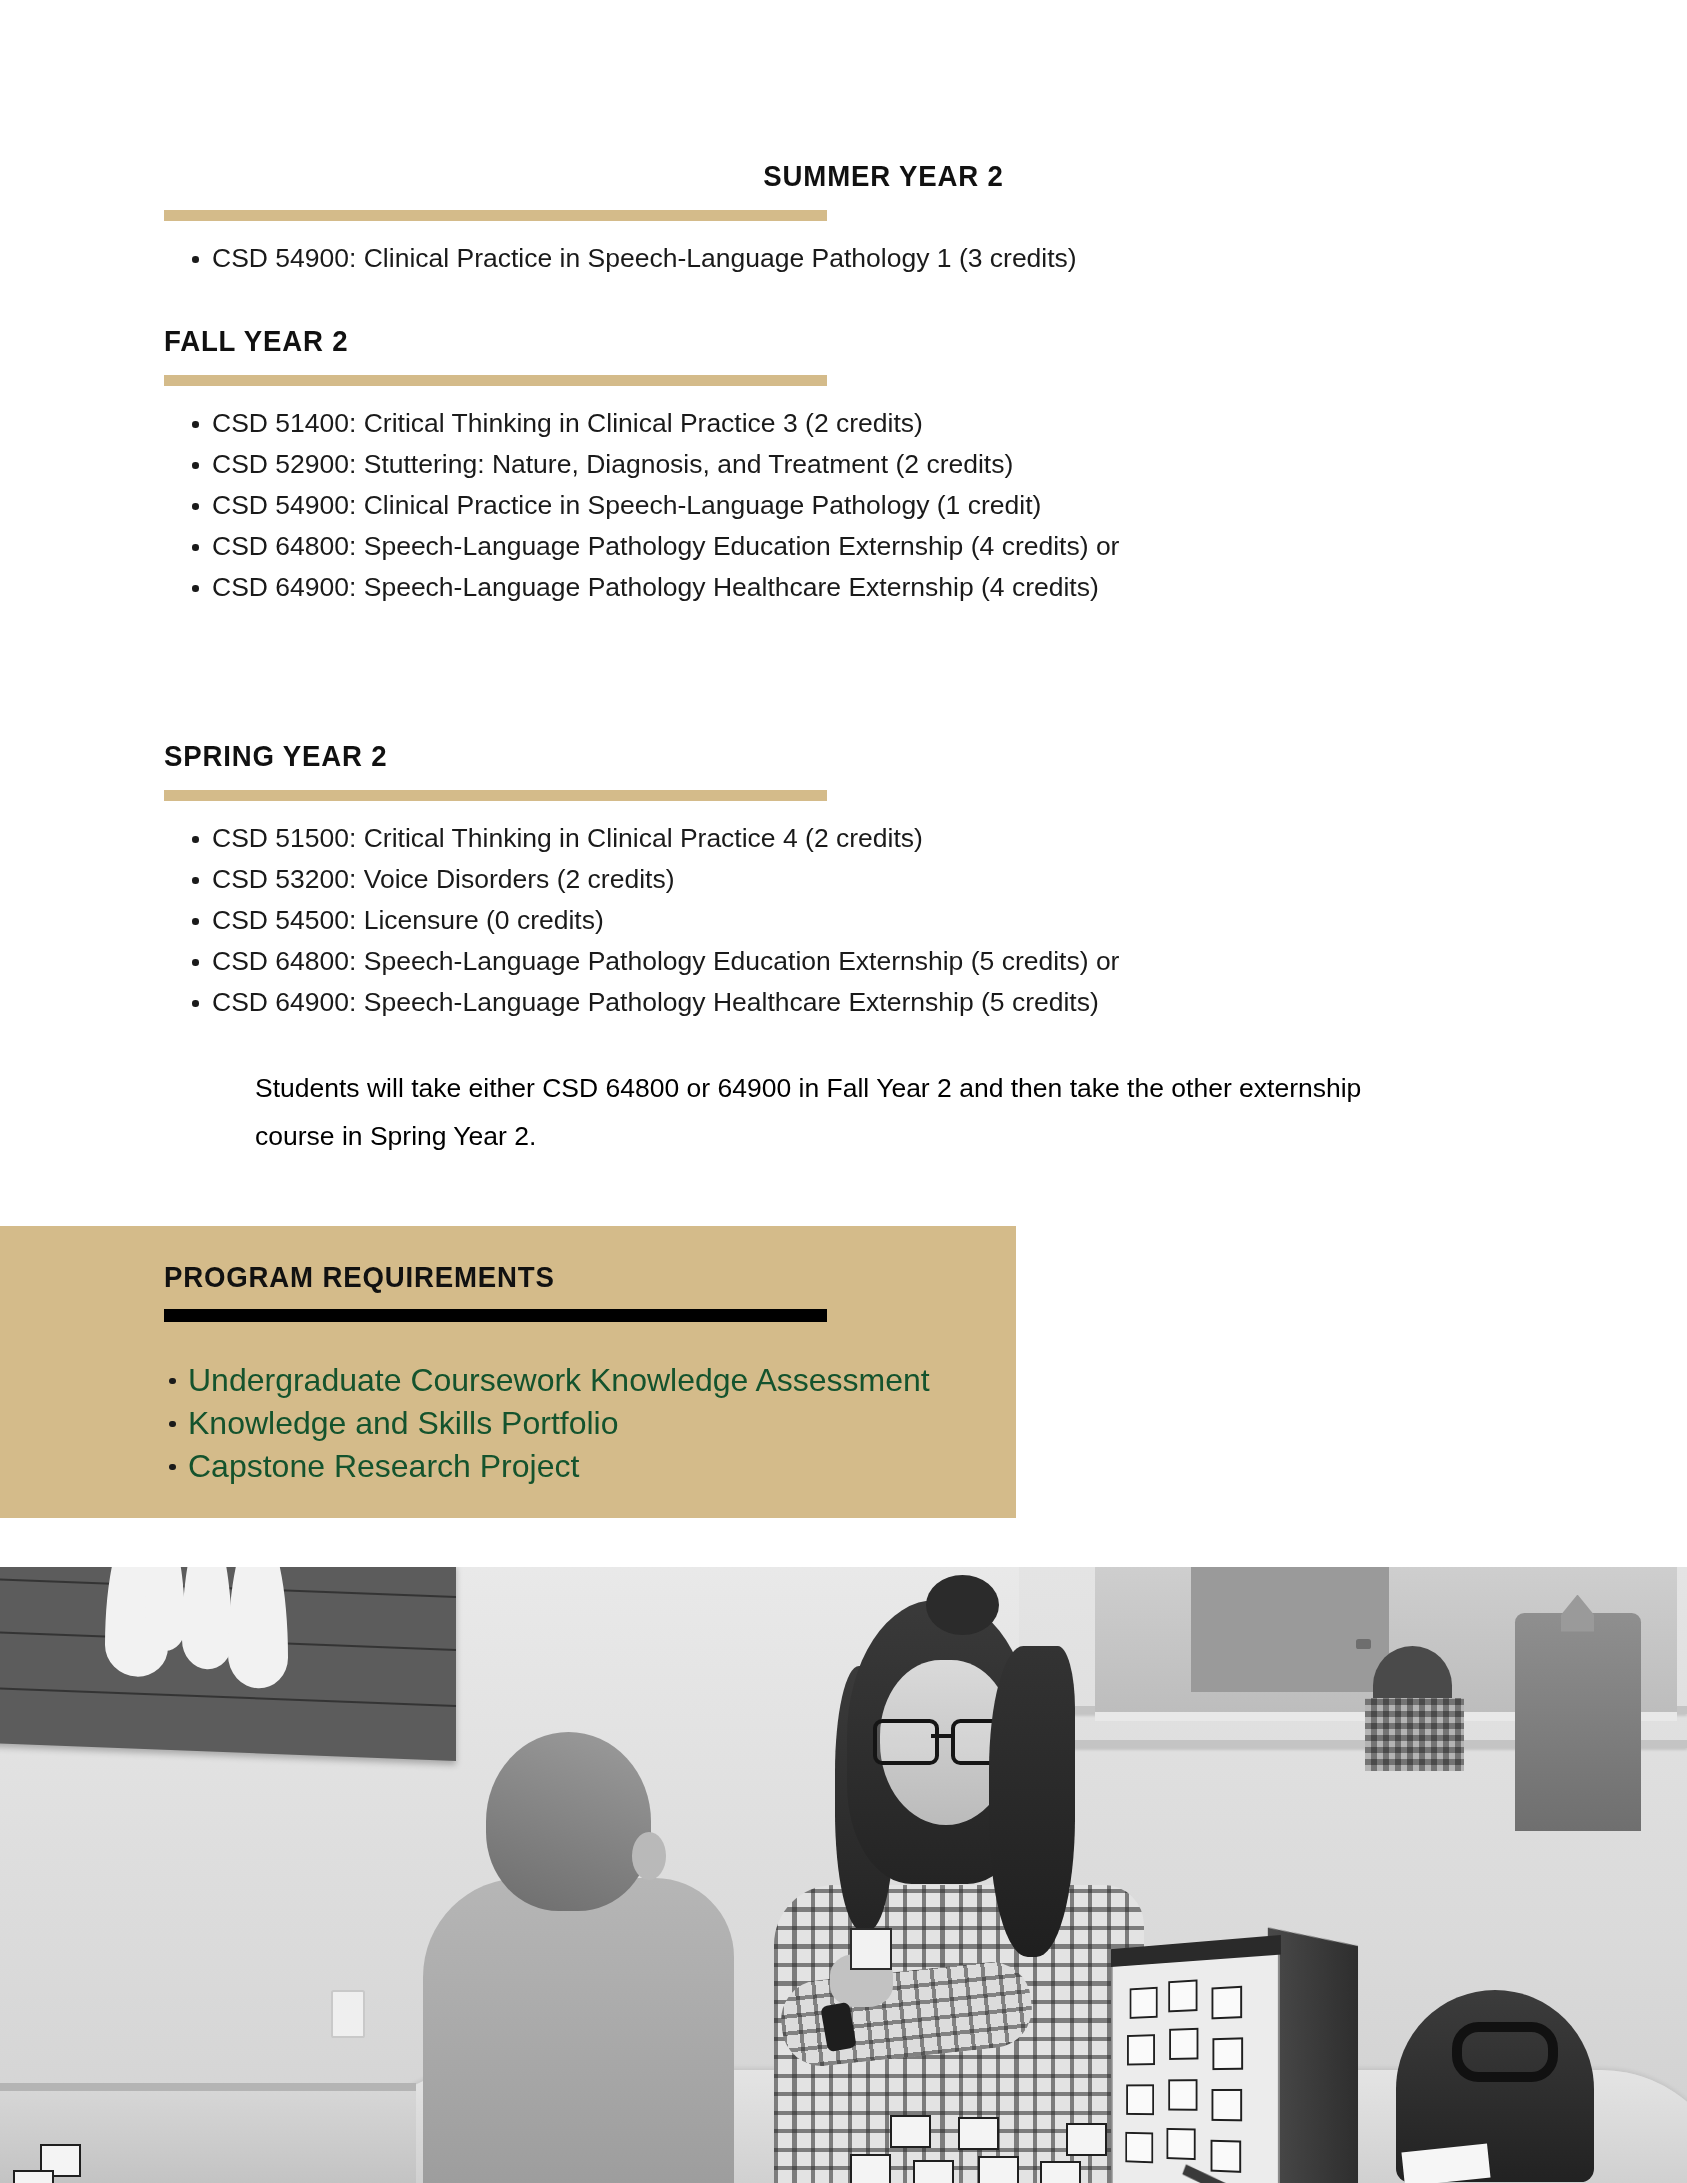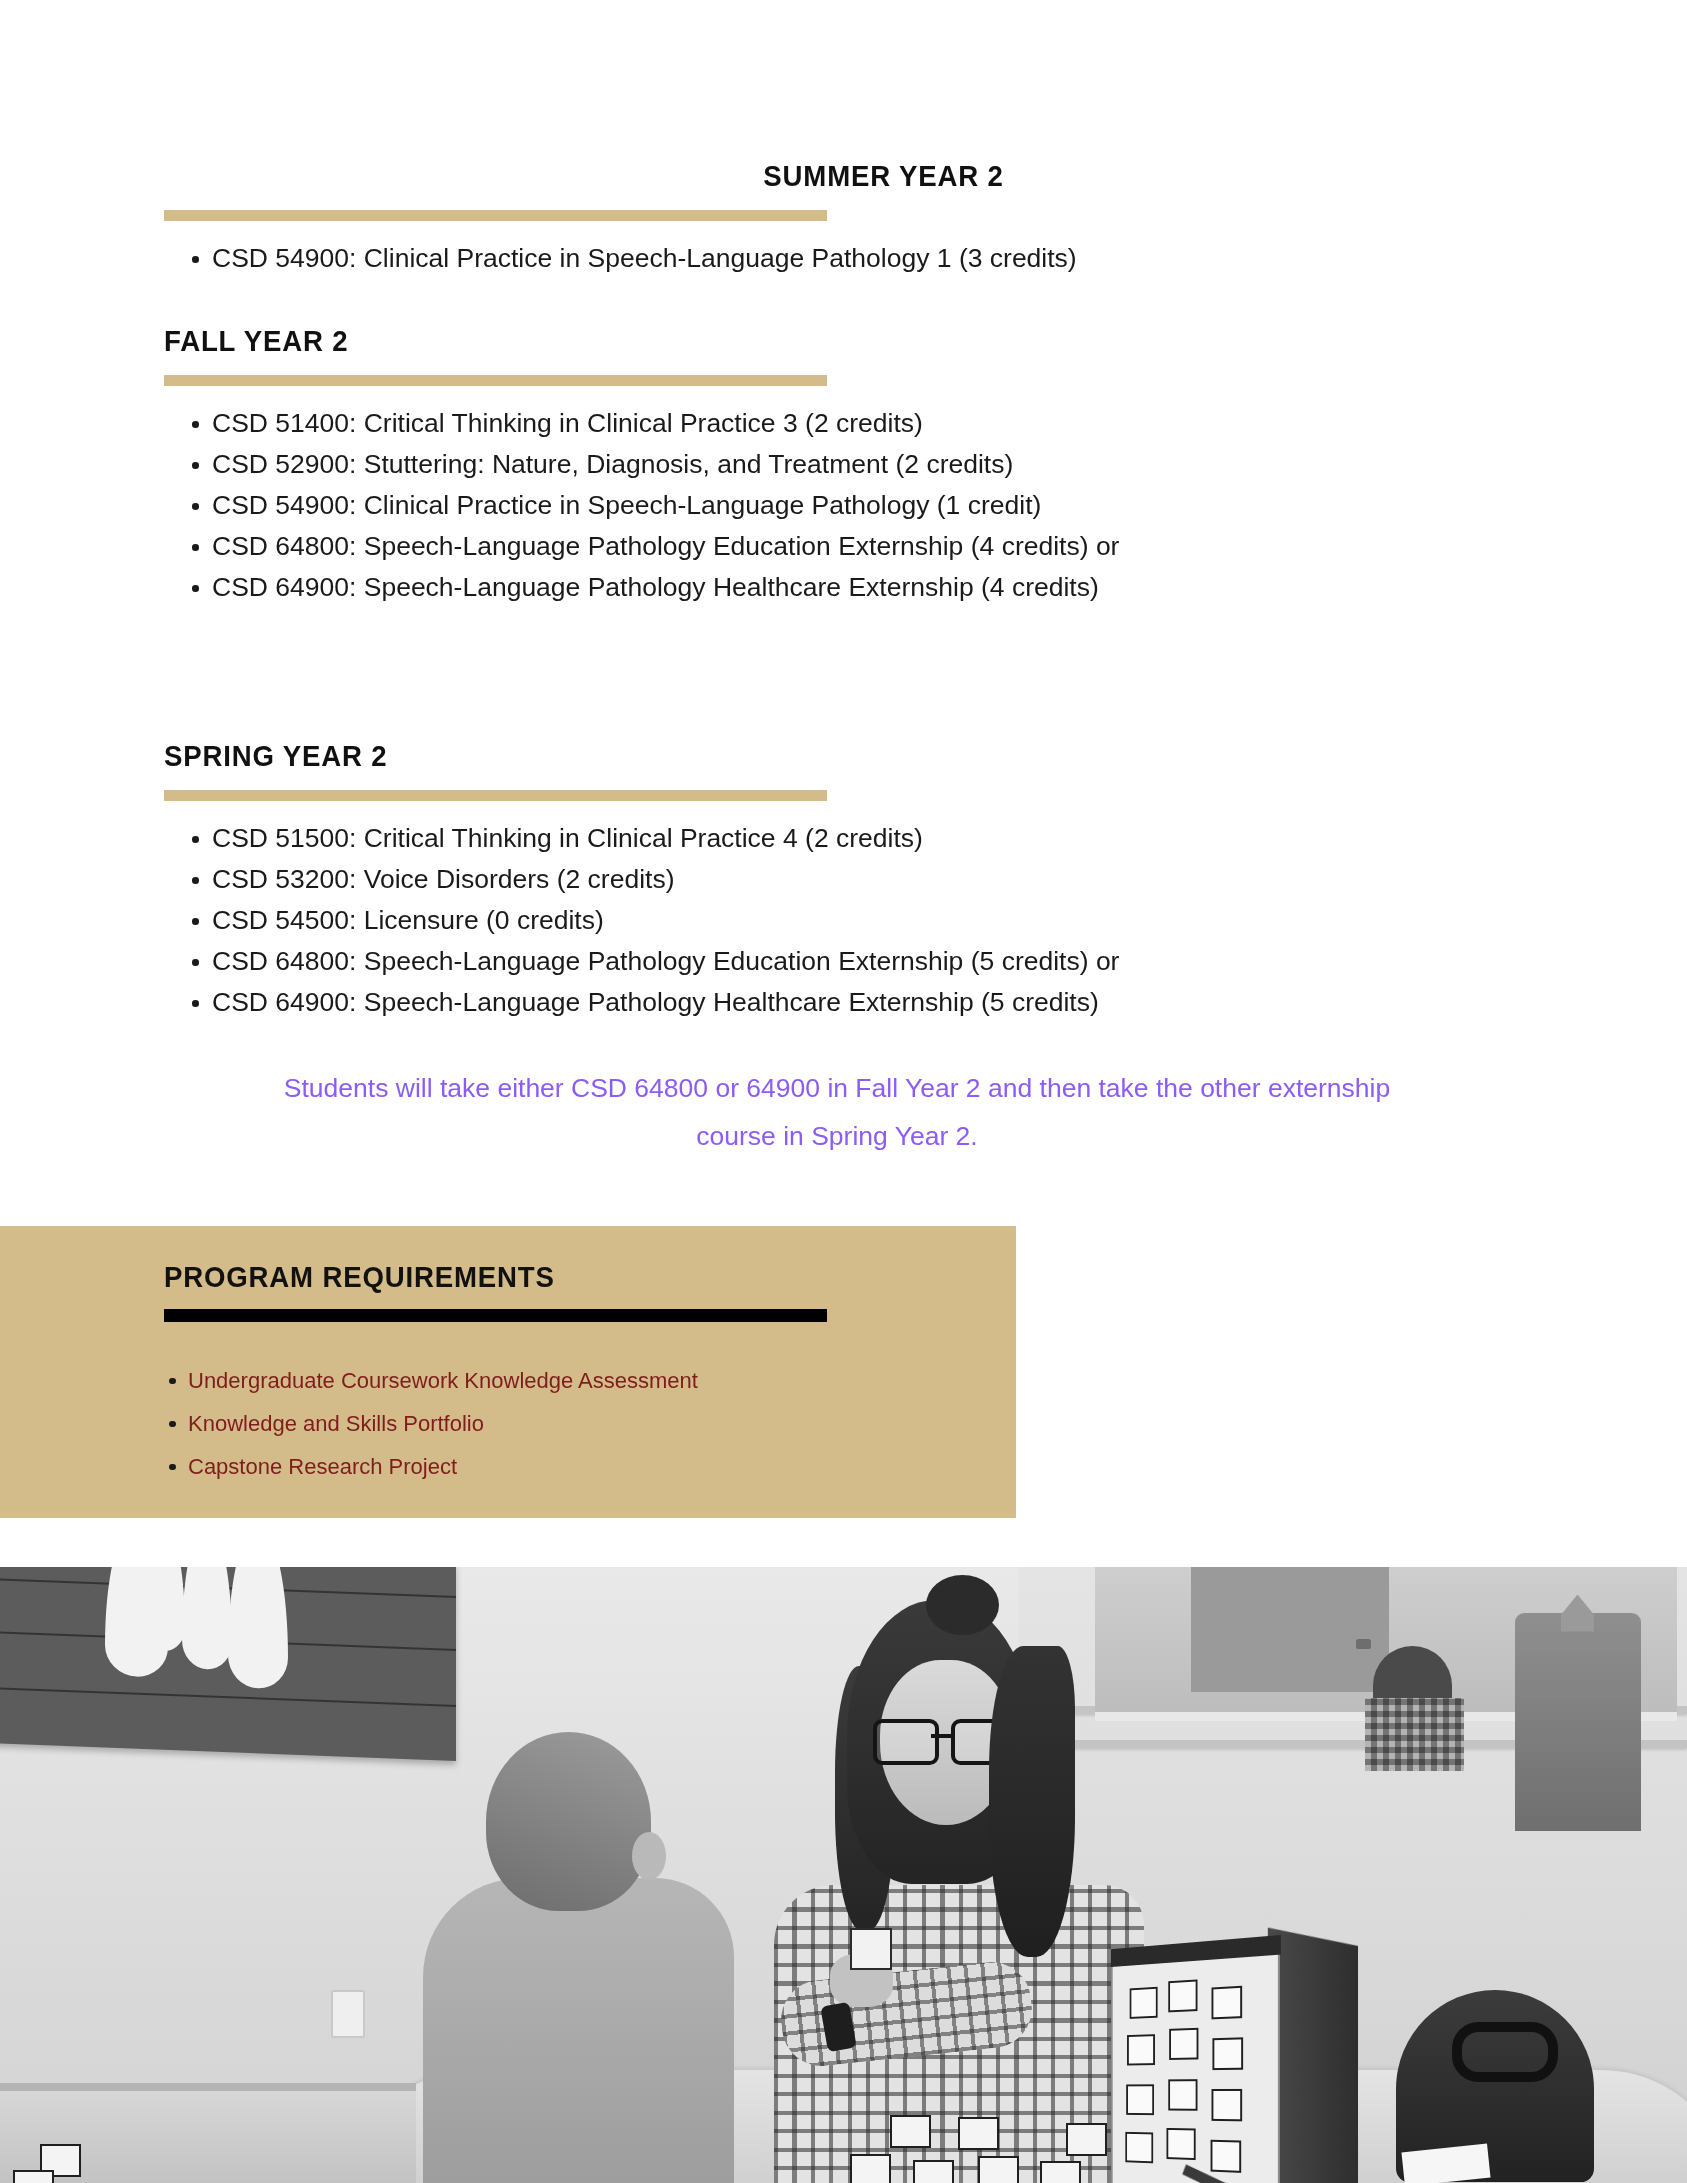--- a/index.html
+++ b/index.html
@@ -74,22 +74,21 @@
     border-radius: 50%;
     background: #1a1a1a;
   }
 
   .note {
     position: absolute;
     left: 255px;
     font-size: 26.5px;
     line-height: 48px;
     width: 1164px;
-    color: #8b5cf6;
-    text-align: center;
+    color: #000000;
   }
 
   
   .gold-panel {
     position: absolute;
     left: 0;
     top: 1226px;
     width: 1016px;
     height: 292px;
     background: #d4bb8a;
@@ -101,23 +100,23 @@
   }
   .gold-panel ul.reqs {
     list-style: none;
     margin: 0;
     padding: 0;
     margin-top: 37px;
   }
   .gold-panel ul.reqs li {
     position: relative;
     padding-left: 24px;
-    font-size: 22px;
+    font-size: 32px;
     line-height: 43px;
-    color: #7f1d1d;
+    color: #14532d;
     white-space: nowrap;
   }
   .gold-panel ul.reqs li::before {
     content: "";
     position: absolute;
     left: 5.3px;
     top: 19px;
     width: 6.6px;
     height: 6.6px;
     border-radius: 50%;

